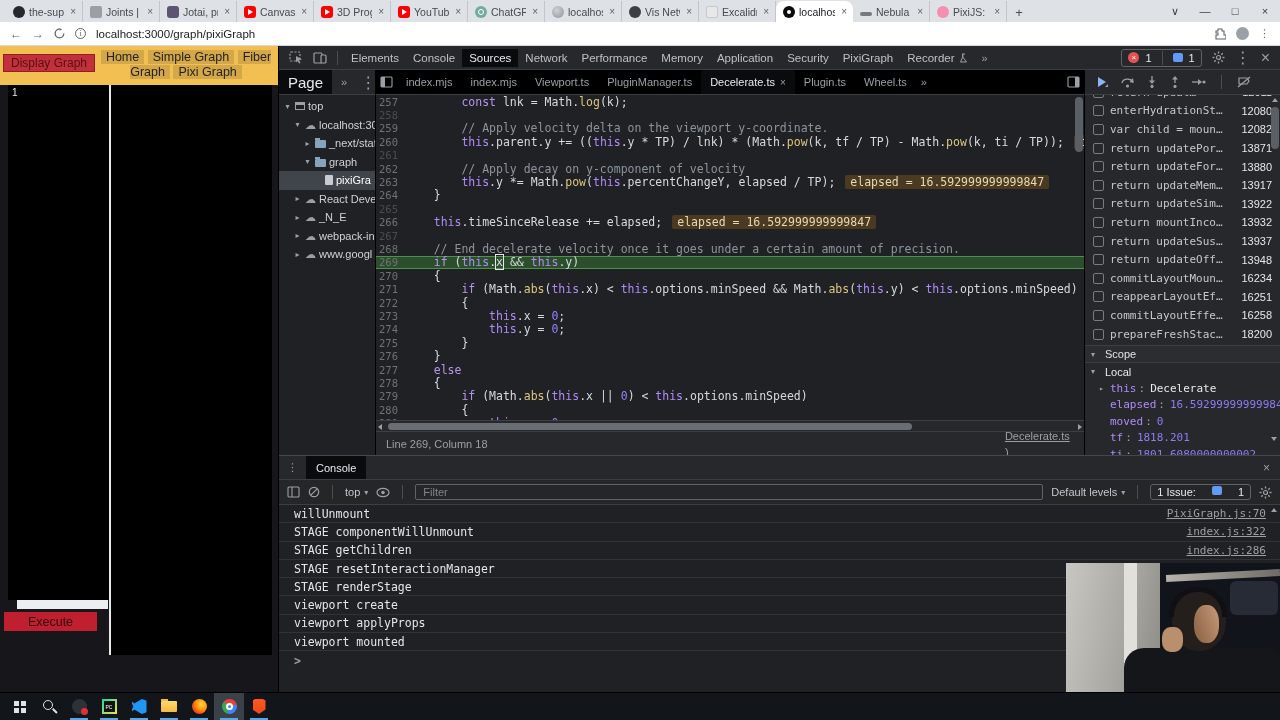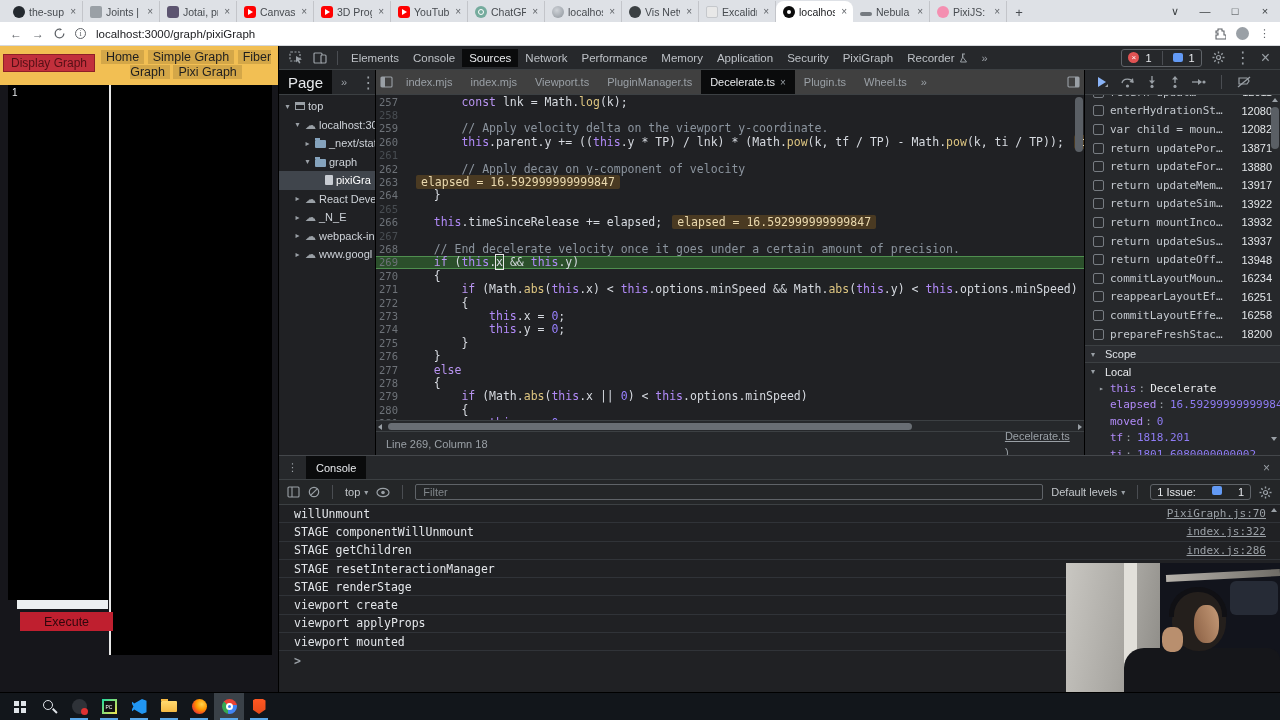--- a/index.html
+++ b/index.html
@@ -52,21 +52,21 @@
   .display-btn{position:absolute;left:3px;top:8px;width:92px;height:18px;background:#c2303c;
         border:1px solid #8e1f28;color:#551016;font-size:12px;display:flex;align-items:center;justify-content:center;}
   .pg-nav{margin-left:96px;margin-right:2px;text-align:center;font-size:12.5px;line-height:15px;
         padding-top:4px;color:#1f1f1f;}
   .pg-link{background:rgba(0,0,0,0.12);padding:0 5px;color:#1f1f1f;text-decoration:none;}
   .canvas-left{position:absolute;left:8px;top:39px;width:101px;height:515px;background:#000;}
   .canvas-line-num{position:absolute;left:4px;top:2px;color:#e6e9ec;font-size:10px;}
   .canvas-scroll{position:absolute;left:17px;top:554px;width:91px;height:9px;background:#eceff1;}
   .canvas-right{position:absolute;left:109px;top:39px;width:163px;height:570px;background:#000;
         border-left:2px solid #e8e8e8;}
-  .execute-btn{position:absolute;left:20px;top:566px;width:93px;height:19px;background:#bf1f2f;
+  .execute-btn{position:absolute;left:4px;top:566px;width:93px;height:19px;background:#bf1f2f;
         color:#30070c;font-size:12.5px;display:flex;align-items:center;justify-content:center;}
 
   
   .devtools{position:absolute;top:46px;left:278px;right:0;bottom:28px;background:#202124;
         border-left:1px solid #000;display:flex;flex-direction:column;color:#bdc1c6;}
   .dt-toolbar{height:24px;flex:none;background:#26282b;border-bottom:1px solid #3c4043;
         display:flex;align-items:center;padding:0 6px;gap:2px;}
   .icon-btn{display:flex;align-items:center;justify-content:center;padding:0 4px;color:#9aa0a6;}
   .vdiv{width:1px;height:14px;background:#4a4d52;margin:0 4px;flex:none;}
   .dtab{padding:3px 7px;font-size:11.5px;color:#bdc1c6;white-space:nowrap;display:flex;align-items:center;gap:4px;}
@@ -94,21 +94,21 @@
   .tarrow{width:9px;flex:none;font-size:8px;color:#9aa0a6;text-align:center;}
   .ico-frame{width:10px;height:8px;border:1px solid #9aa0a6;flex:none;position:relative;}
   .ico-frame::before{content:"";position:absolute;top:0;left:0;right:0;height:2px;background:#9aa0a6;}
   .ico-cloud{color:#9aa0a6;font-size:11px;line-height:10px;flex:none;}
   .ico-folder{width:11px;height:8px;background:#85a3bd;border-radius:1px;flex:none;position:relative;margin-top:2px;}
   .ico-folder::before{content:"";position:absolute;top:-2px;left:0;width:5px;height:2px;background:#85a3bd;}
   .ico-file{width:8px;height:10px;background:#c8ccd2;border-radius:1px;flex:none;}
 
   
   .editor{flex:1;min-width:0;display:flex;flex-direction:column;border-right:1px solid #000;}
-  .tabbar{height:25px;flex:none;background:#404040;border-bottom:1px solid #3c4043;
+  .tabbar{height:25px;flex:none;background:#000000;border-bottom:1px solid #3c4043;
         display:flex;align-items:stretch;}
   .ftab{display:flex;align-items:center;padding:0 9px;font-size:11px;color:#9aa0a6;gap:5px;white-space:nowrap;}
   .ftab.active{background:#0a0b0c;color:#e8eaed;}
   .ftab-close{color:#9aa0a6;font-size:10px;}
   .codewrap{flex:1;overflow:hidden;background:#202124;position:relative;padding-top:0;}
   .codeline{display:flex;height:13.4px;align-items:center;}
   .codeline:first-child{margin-top:-5px;}
   .gut{width:30px;flex:none;text-align:right;padding-right:8px;font:10.5px "DejaVu Sans Mono",monospace;color:#6d7278;}
   .gut.dim{color:#484d52;}
   .ct{white-space:pre;font:11.5px "DejaVu Sans Mono",monospace;color:#d6dae0;}
@@ -529,20 +529,21 @@
             <div class="codeline">
               <span class="gut dim">261</span>
               <span class="ct"></span>
             </div>
             <div class="codeline">
               <span class="gut">262</span>
               <span class="ct"><span class="tk-com">        // Apply decay on y-component of velocity</span></span>
             </div>
             <div class="codeline">
               <span class="gut">263</span>
+              <span class="ct">        <span class="tk-this">this</span>.y *= Math.<span class="tk-fn">pow</span>(<span class="tk-this">this</span>.percentChangeY, elapsed / TP);</span>
               <span class="chip">elapsed = 16.592999999999847</span>
             </div>
             <div class="codeline">
               <span class="gut">264</span>
               <span class="ct">    }</span>
             </div>
             <div class="codeline">
               <span class="gut dim">265</span>
               <span class="ct"></span>
             </div>

